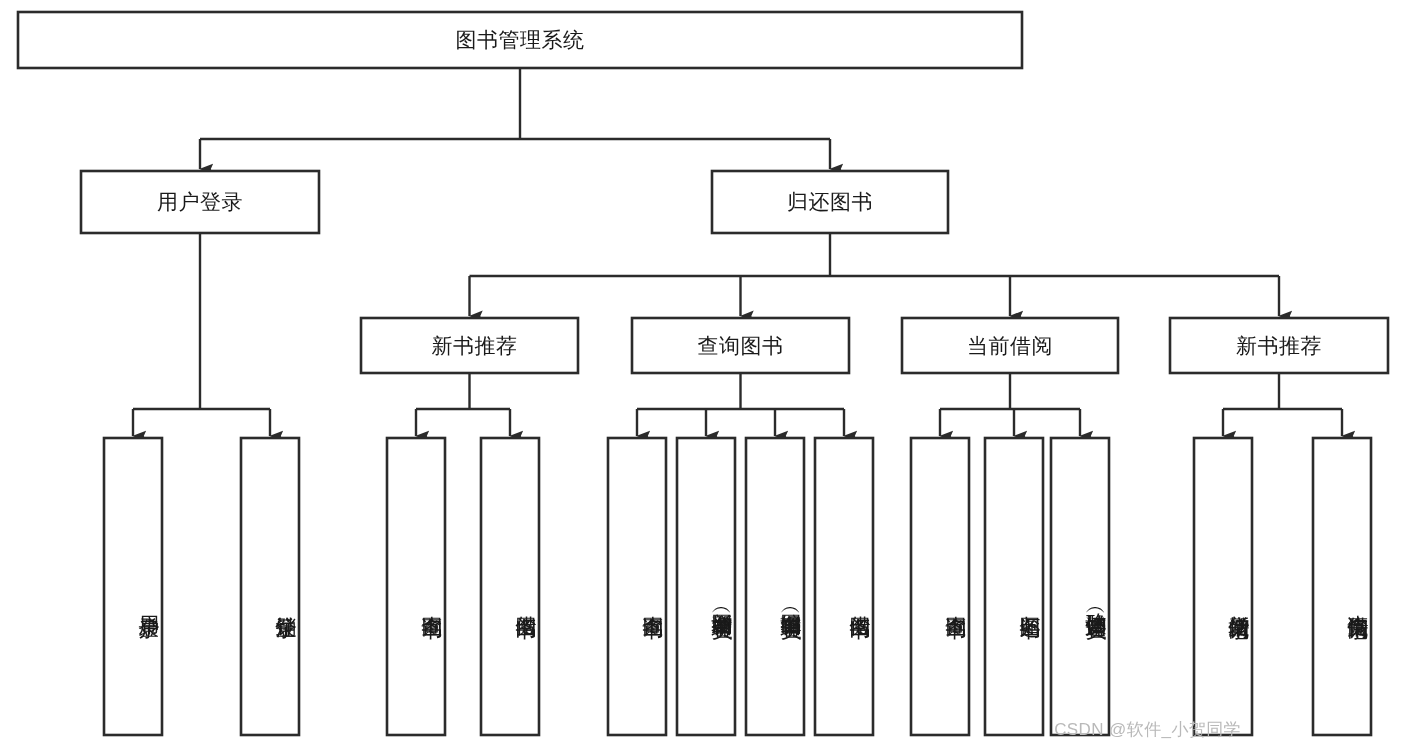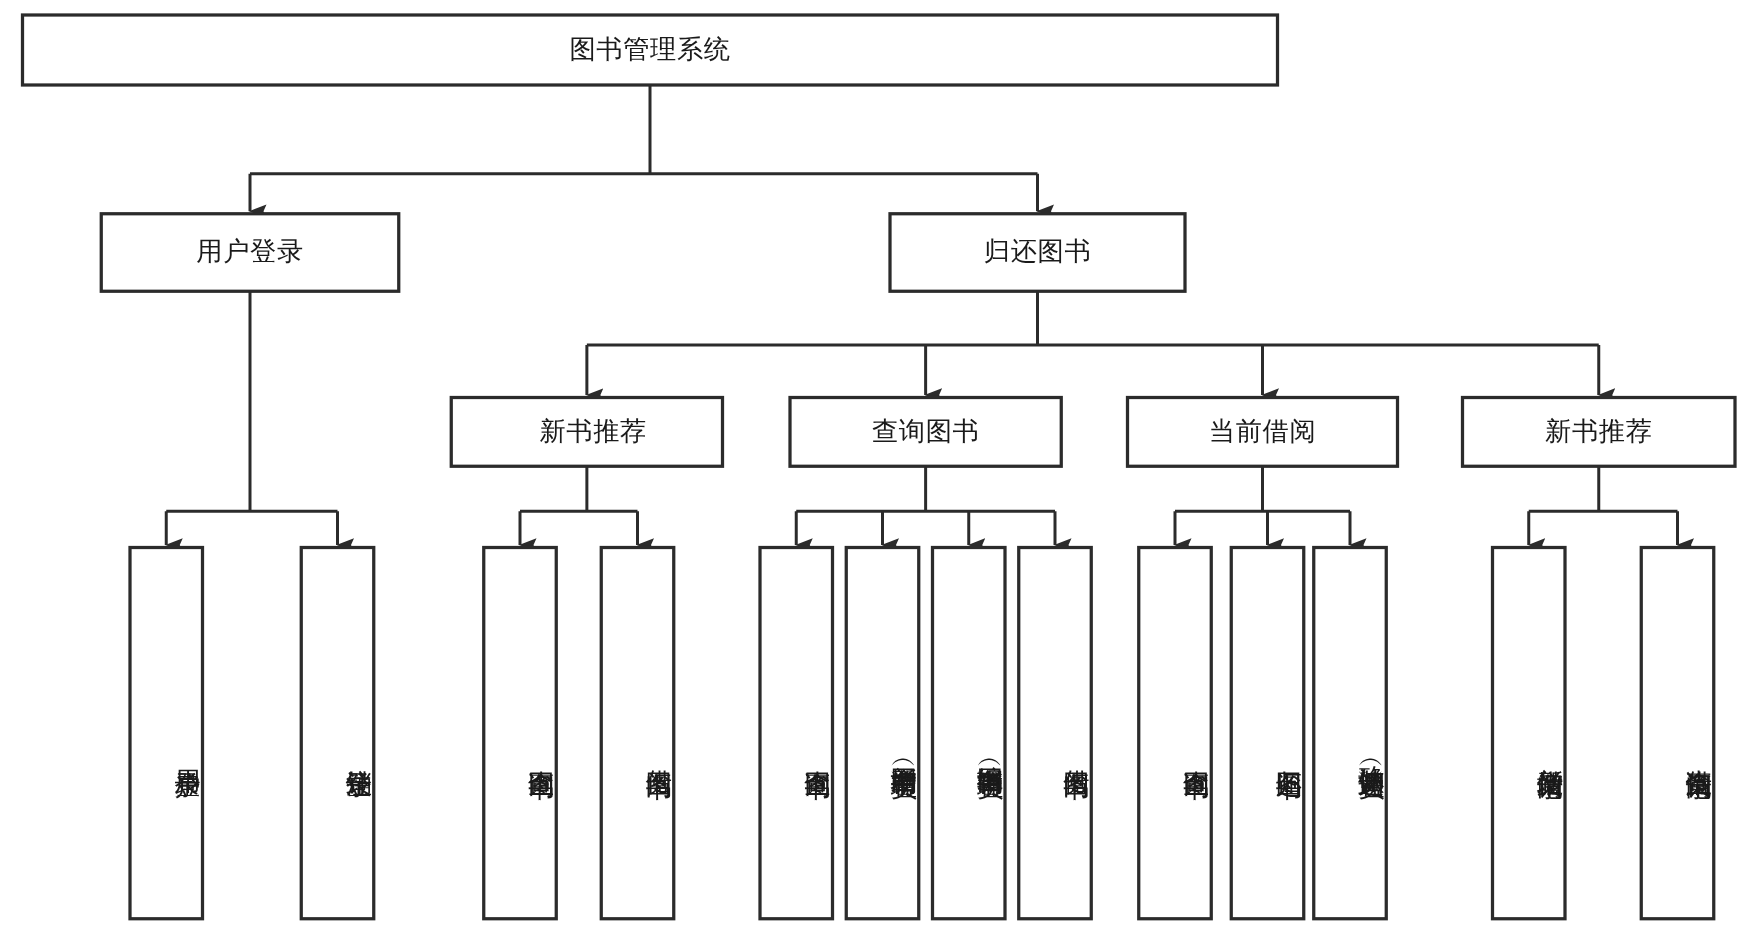--- a/index.html
+++ b/index.html
@@ -166,13 +166,14 @@
       <div class="node-label-v" style="left: 677px; top: 438px; width: 58px; height: 297px; padding-top: 14px;">新增图书（管理员）</div>
       <div class="node-label-v" style="left: 746px; top: 438px; width: 58px; height: 297px; padding-top: 14px;">编辑图书（管理员）</div>
       <div class="node-label-v" style="left: 815px; top: 438px; width: 58px; height: 297px; padding-top: 14px;">借阅图书</div>
       <div class="node-label-v" style="left: 911px; top: 438px; width: 58px; height: 297px; padding-top: 14px;">查询图书</div>
       <div class="node-label-v" style="left: 985px; top: 438px; width: 58px; height: 297px; padding-top: 14px;">归还图书</div>
       <div class="node-label-v" style="left: 1051px; top: 438px; width: 58px; height: 297px; padding-top: 14px;">确认归还（管理员）</div>
       <div class="node-label-v" style="left: 1194px; top: 438px; width: 58px; height: 297px; padding-top: 14px;">新增借阅记录</div>
       <div class="node-label-v" style="left: 1313px; top: 438px; width: 58px; height: 297px; padding-top: 14px;">查询借阅记录</div>
     </div>
 
+  <div class="watermark">CSDN @软件_小贺同学</div>
 </div>
 
 </body></html>

